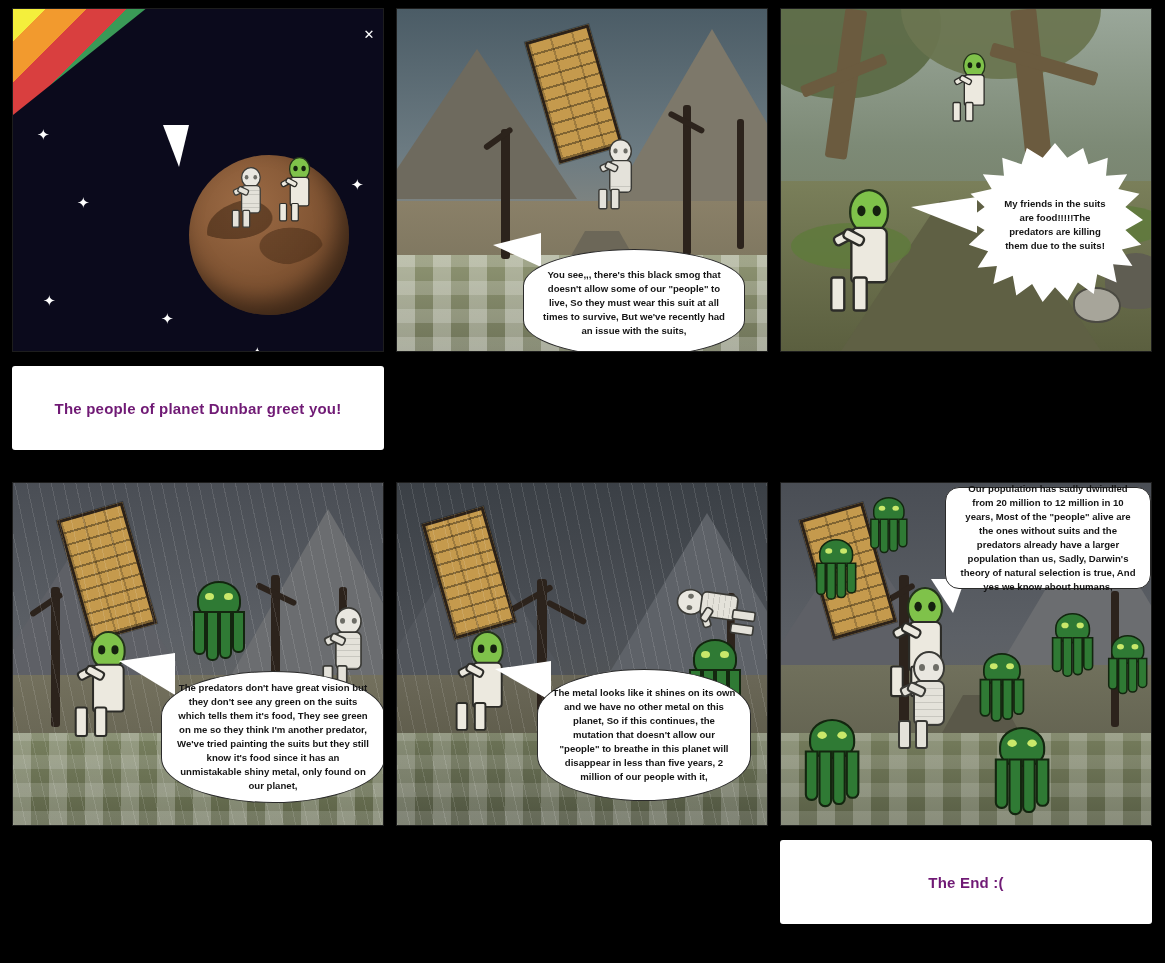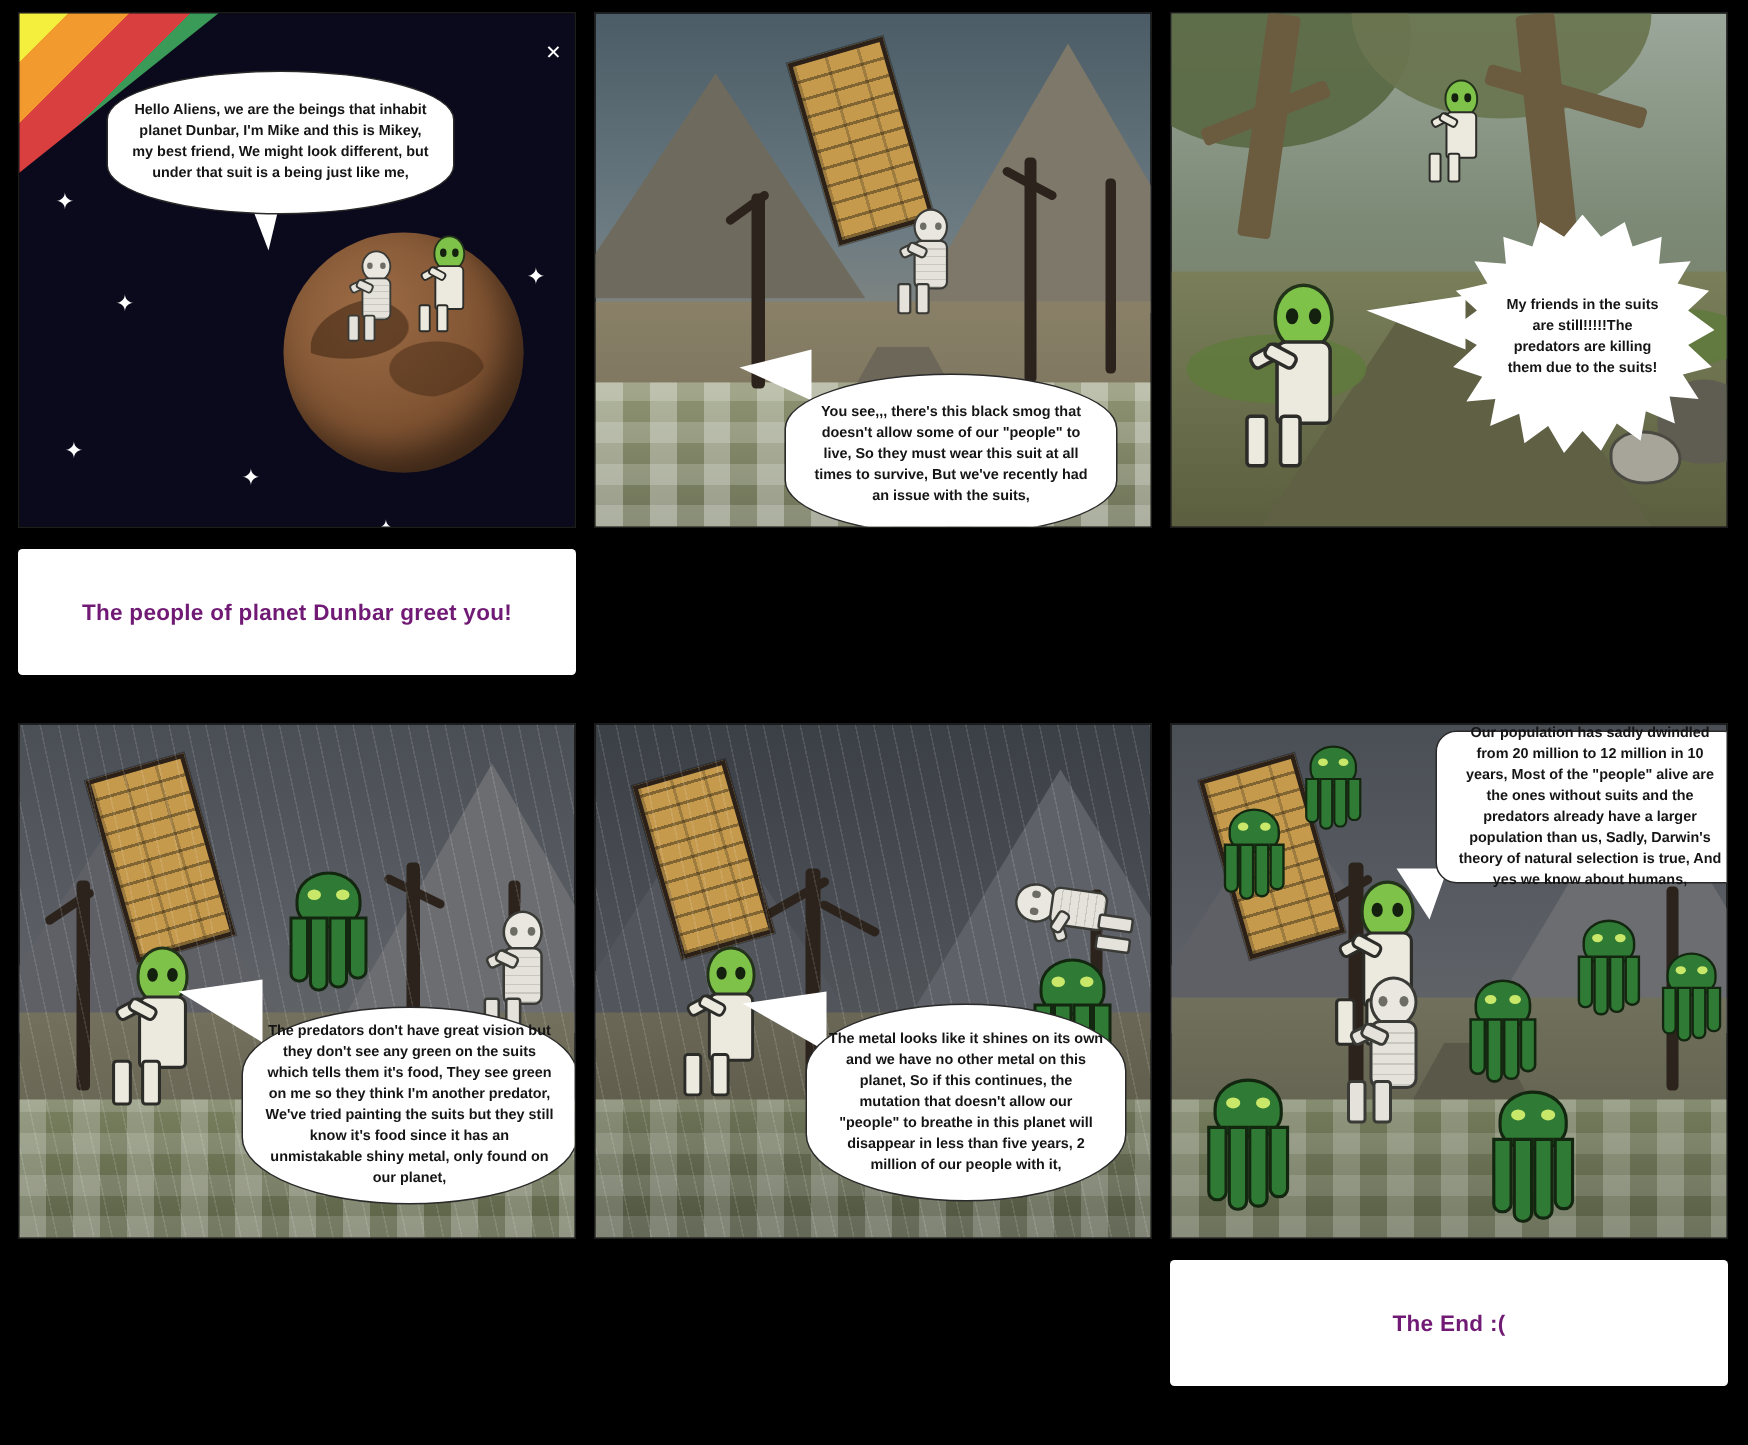--- a/index.html
+++ b/index.html
@@ -375,23 +375,20 @@
         <div class="alien" style="left:276px;top:148px;transform:scale(.62);transform-origin:top left;">
           <div class="head"></div>
           <div class="body"></div>
           <div class="arm l"></div>
           <div class="arm r"></div>
           <div class="leg l"></div>
           <div class="leg r"></div>
         </div>
 
         <div class="tail-tri" style="left:150px;top:116px;border-left:16px solid transparent;border-right:10px solid transparent;border-top:42px solid #ffffff;"></div>
-        <div class="bubble oval" style="left:58px;top:38px;width:232px;height:96px;display:flex;align-items:center;justify-content:center;">
-          <span>Hello Aliens, we are the beings that inhabit planet Dunbar,  I'm Mike and this is Mikey, my best friend, We might look different, but under that suit is a being just like me,</span>
-        </div>
 
         <div class="close-x">✕</div>
       </div>
       <div class="caption">
         <span class="caption-text">The people of planet Dunbar greet you!</span>
       </div>
     </div>
 
     <div class="cell c2">
       <div class="panel">
@@ -462,21 +459,21 @@
           <div class="head"></div>
           <div class="body"></div>
           <div class="arm l"></div>
           <div class="arm r"></div>
           <div class="leg l"></div>
           <div class="leg r"></div>
         </div>
 
         <div class="tail-tri" style="left:130px;top:188px;border-top:10px solid transparent;border-bottom:26px solid transparent;border-right:66px solid #ffffff;"></div>
         <div class="bubble burst" style="left:186px;top:134px;width:176px;height:164px;display:flex;align-items:center;justify-content:center;">
-          <span style="max-width:108px;display:block;">My friends in the suits are still!!!!!The predators  are killing them due to the suits!</span>
+          <span style="max-width:108px;display:block;">My friends in the suits are food!!!!!The predators  are killing them due to the suits!</span>
         </div>
       </div>
     </div>
   </div>
 
   <div class="row r2">
 
     <div class="cell c1">
       <div class="panel">
         <div class="scene-night"></div>
@@ -654,21 +651,21 @@
         <div class="suit" style="left:132px;top:168px;transform:scale(1.0);transform-origin:top left;">
           <div class="head"></div>
           <div class="body"></div>
           <div class="arm l"></div>
           <div class="arm r"></div>
           <div class="leg l"></div>
           <div class="leg r"></div>
         </div>
 
         <div class="tail-tri" style="left:150px;top:96px;border-left:22px solid transparent;border-right:12px solid transparent;border-top:34px solid #ffffff;"></div>
-        <div class="bubble rect" style="left:176px;top:4px;width:206px;height:102px;display:flex;align-items:center;justify-content:flex-start;border-radius:14px;">
+        <div class="bubble rect" style="left:164px;top:4px;width:206px;height:102px;display:flex;align-items:center;justify-content:flex-start;border-radius:14px;">
           <span>Our population has sadly dwindled from 20 million to 12 million in 10 years, Most of the "people" alive are the ones without suits  and the predators already have a larger population than us, Sadly, Darwin's theory of natural selection is true, And yes we know about humans,</span>
         </div>
       </div>
       <div class="caption">
         <span class="caption-text">The End :(</span>
       </div>
     </div>
   </div>
 </div>
 

